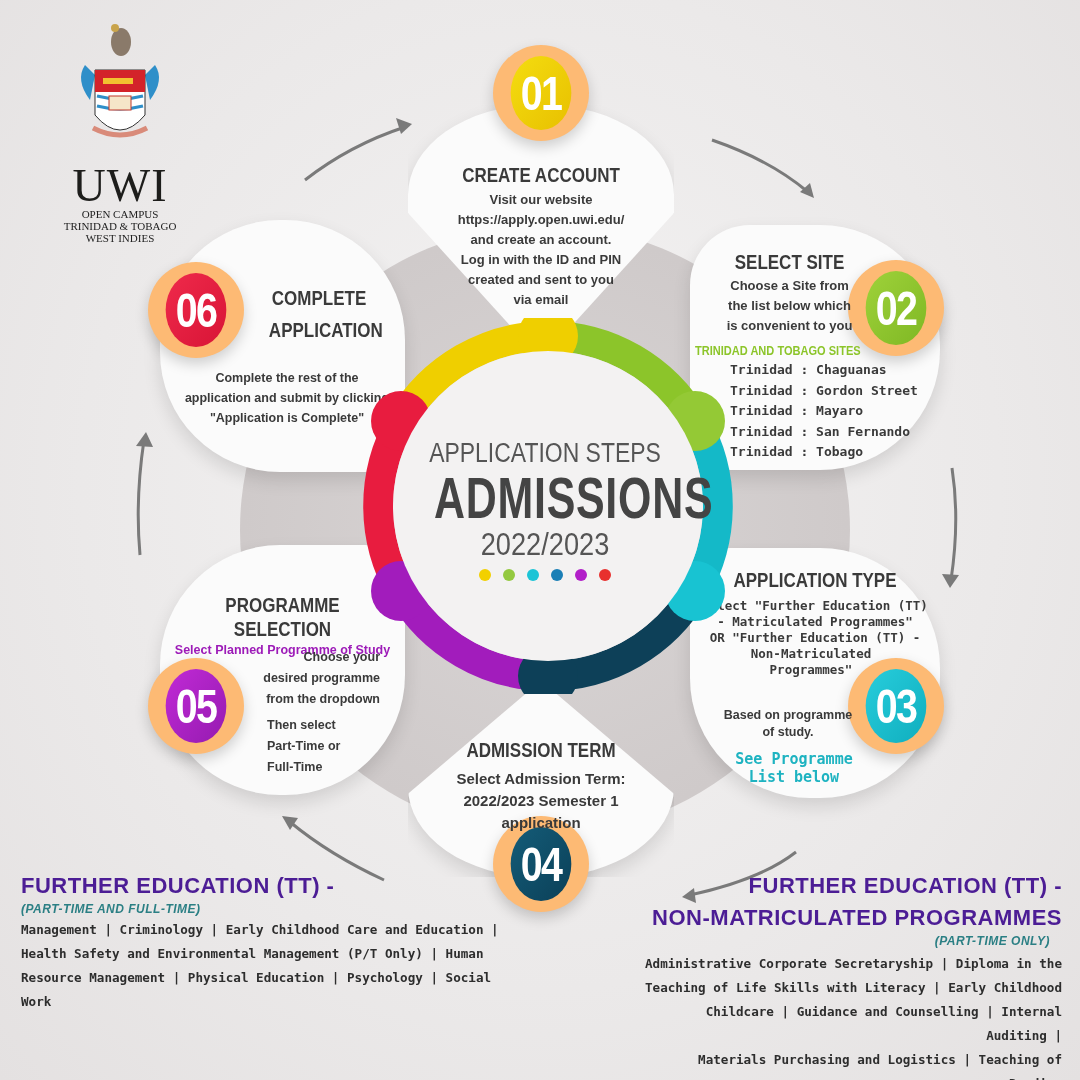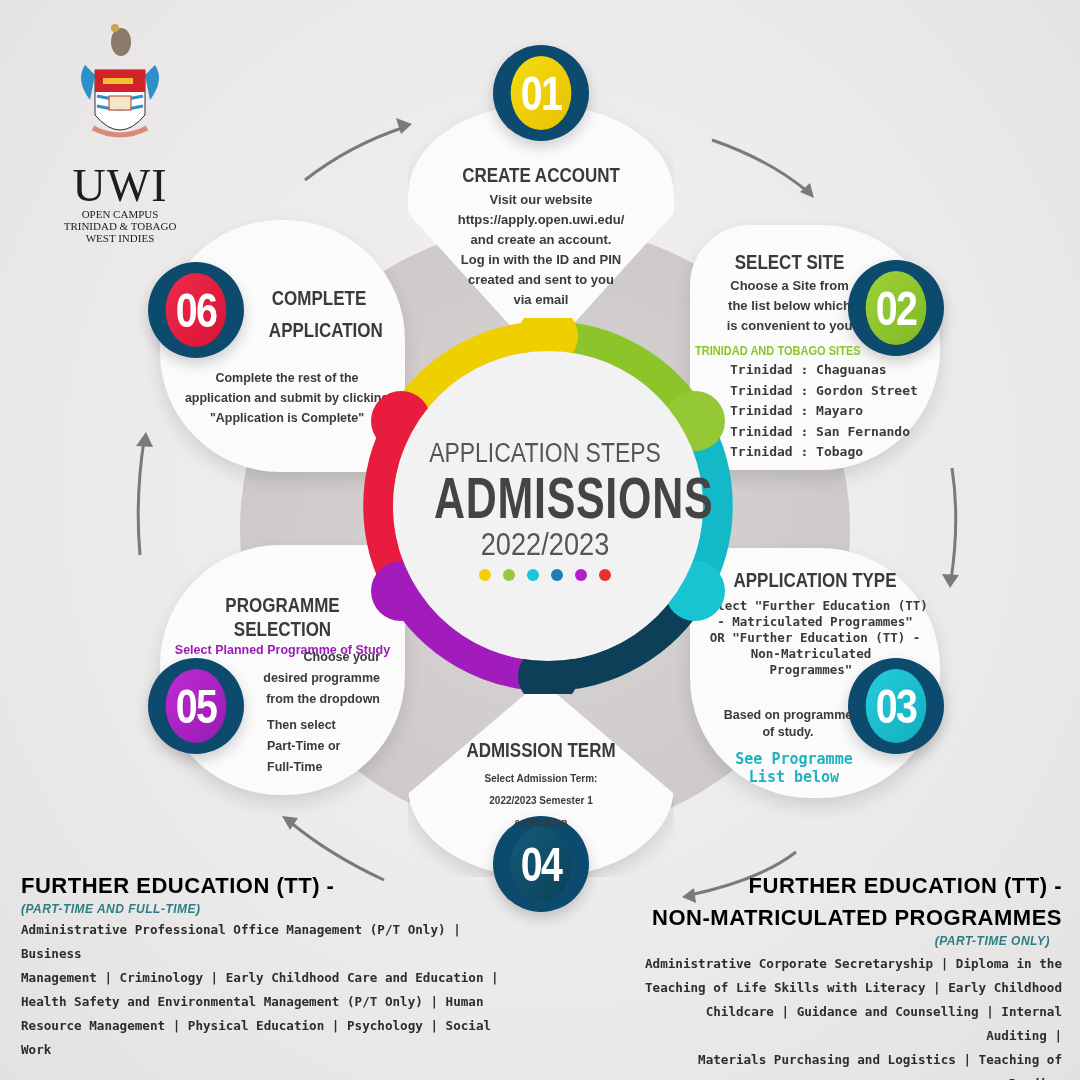--- a/index.html
+++ b/index.html
@@ -7,37 +7,37 @@
     background:radial-gradient(ellipse at 50% 45%, #f4f3f3 0%, #ebe9e9 60%, #e4e1e1 100%);
     font-family:"Liberation Sans", sans-serif;color:#3d3d3d;}
   .abs{position:absolute;}
   
   #logo{left:55px;top:20px;width:130px;text-align:center;}
   #logo .crest{width:110px;height:140px;margin:0 auto;}
   #logo .uwi{font-family:"Liberation Serif", serif;font-size:46px;line-height:44px;color:#1d1d1b;letter-spacing:1px;}
   #logo .sub{font-family:"Liberation Serif", serif;font-size:11px;line-height:12px;color:#222;}
   
   .petal{position:absolute;background:#fbfbfb;box-shadow:0 8px 18px rgba(0,0,0,0.12);}
-  .badge{position:absolute;width:96px;height:96px;border-radius:50%;background:#0c4a6e;
+  .badge{position:absolute;width:96px;height:96px;border-radius:50%;background:#fdba74;
     box-shadow:0 6px 14px rgba(0,0,0,0.18);display:flex;align-items:center;justify-content:center;}
   .badge .inner{width:74px;height:74px;border-radius:50%;display:flex;align-items:center;justify-content:center;
     color:#fff;font-weight:bold;font-size:48px;letter-spacing:-2px;transform:scaleX(0.82);}
   .title{font-weight:bold;font-size:20px;color:#3a3a3a;text-align:center;transform:scaleX(0.85);transform-origin:center;line-height:24px;}
   .body{font-weight:bold;font-size:13px;color:#3a3a3a;text-align:center;line-height:20px;}
   .mono{font-family:"DejaVu Sans Mono","Liberation Mono", monospace;}
   
   #ring{left:360px;top:318px;width:376px;height:376px;}
   #center-text{left:395px;top:438px;width:300px;text-align:center;}
   #center-text .t1{font-size:27px;font-weight:normal;color:#555;letter-spacing:0px;transform:scaleX(0.85);}
   #center-text .t2{font-size:58px;font-weight:bold;color:#444;line-height:58px;transform:scaleX(0.74);letter-spacing:1px;}
   #center-text .t3{font-size:32px;color:#555;line-height:34px;transform:scaleX(0.85);}
   .dots{display:flex;justify-content:center;gap:12px;margin-top:8px;}
   .dot{width:12px;height:12px;border-radius:50%;}
   
-  .prog-h{font-weight:bold;font-size:22px;color:#000000;line-height:32px;letter-spacing:0.5px;}
+  .prog-h{font-weight:bold;font-size:22px;color:#4c1d95;line-height:32px;letter-spacing:0.5px;}
   .prog-sub{font-style:italic;font-weight:bold;font-size:12px;color:#2b7f84;letter-spacing:0.5px;}
   .prog-list{font-family:"DejaVu Sans Mono","Liberation Mono", monospace;font-weight:bold;font-size:12.6px;line-height:24px;color:#2d2d2d;}
 </style>
 </head>
 <body>
 
 <div class="abs" style="left:240px;top:225px;width:610px;height:610px;border-radius:50%;background:radial-gradient(circle,#d9d5d5 0%,#cfcaca 70%,#dedada 100%);"></div>
 
 <svg class="abs" style="left:0;top:0" width="1080" height="1080">
   <g fill="none" stroke="#7a7a7a" stroke-width="3">
@@ -136,21 +136,21 @@
   <div>See Programme</div>
   <div>List below</div>
 </div>
 
 <div class="petal" style="left:408px;top:692px;width:266px;height:185px;border-radius:40px 40px 130px 130px / 40px 40px 90px 90px;clip-path:polygon(45% 0,55% 0,100% 55%,100% 100%,0 100%,0 55%);"></div>
 <div class="badge" style="left:493px;top:816px;">
   <div class="inner" style="background:linear-gradient(135deg,#145c78,#0b4058);">04</div>
 </div>
 <div class="abs" style="left:420px;top:738px;width:242px;">
   <div class="title">ADMISSION TERM</div>
-  <div class="body" style="margin-top:6px;line-height:22px;font-size:10px;">
+  <div class="body" style="margin-top:6px;line-height:22px;font-size:15px;">
     <div>Select Admission Term:</div>
     <div>2022/2023 Semester 1</div>
     <div>application</div>
   </div>
 </div>
 
 <div class="petal" style="left:160px;top:545px;width:245px;height:250px;border-radius:120px 40px 120px 120px;"></div>
 <div class="badge" style="left:148px;top:658px;">
   <div class="inner" style="background:linear-gradient(135deg,#c12ad6,#951bb0);">05</div>
 </div>
@@ -212,21 +212,20 @@
     <span class="dot" style="background:#1a7fb6"></span>
     <span class="dot" style="background:#b21fc9"></span>
     <span class="dot" style="background:#e8302e"></span>
   </div>
 </div>
 
 <div class="abs" style="left:21px;top:870px;width:500px;">
   <div class="prog-h">FURTHER EDUCATION (TT) -</div>
   <div class="prog-sub">(PART-TIME AND FULL-TIME)</div>
   <div class="prog-list" style="margin-top:2px;">
-    <div>Administrative Professional Office Management (P/T Only) | Business</div>
     <div>Management | Criminology | Early Childhood Care and Education |</div>
     <div>Health Safety and Environmental Management (P/T Only) | Human</div>
     <div>Resource Management | Physical Education | Psychology | Social Work</div>
   </div>
 </div>
 
 <div class="abs" style="right:18px;top:870px;width:420px;text-align:right;">
   <div class="prog-h">FURTHER EDUCATION (TT) -</div>
   <div class="prog-h">NON-MATRICULATED PROGRAMMES</div>
   <div class="prog-sub" style="padding-right:12px;">(PART-TIME ONLY)</div>

